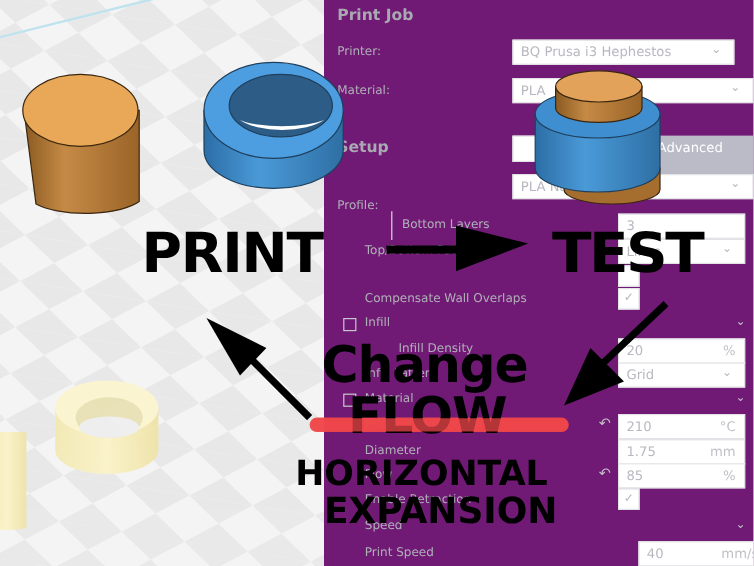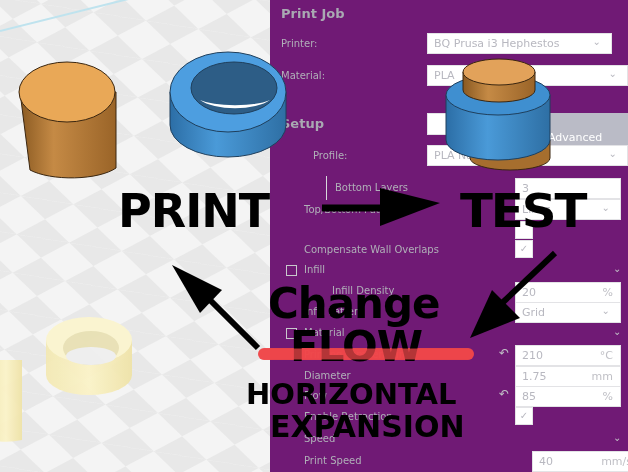--- a/index.html
+++ b/index.html
@@ -43,21 +43,21 @@
   .panel .field .unit { position: absolute; right: 7px; top: 3px; color: #c0c0c6; }
   .panel .field .chev { position: absolute; right: 10px; top: 2px; color: #b8b8c0; font-size: 10px; }
   .panel .chev-free { position: absolute; color: #c0c0c6; font-size: 10px; }
   .panel .checkbox {
     position: absolute; width: 18px; height: 18px; border: 1px solid #e3e3e6; background: #fff;
     color: #b8b8c0; font-size: 10px; text-align: center; line-height: 16px;
   }
   .panel .reset { position: absolute; color: #c0c0c6; font-size: 12px; }
   .panel .adv-btn {
     position: absolute; background: #babbc6; color: #ffffff; font-size: 11px; height: 36px;
-    padding: 18px 8px;
+    padding: 4px 8px;
   }
   .panel .sect-icon {
     position: absolute; width: 11px; height: 11px; border: 1px solid #c8c8cc;
   }
   .panel .vline { position: absolute; width: 1px; background: #d8d8dc; }
 
   
   .big {
     position: absolute; font-family: "DejaVu Sans", sans-serif; font-weight: bold; color: #000;
     letter-spacing: -1px; line-height: 1;
@@ -84,21 +84,21 @@
   <div class="label" style="left:11px;top:70px;">Material:</div>
   <div class="field" style="left:157px;top:65px;width:201px;">
     <span>PLA</span>
     <span class="chev">⌄</span>
   </div>
 
   <div class="section-title" style="left:11px;top:116px;">Setup</div>
   <div class="field" style="left:157px;top:113px;width:110px;height:22px;"></div>
   <div class="adv-btn" style="left:270px;top:113px;width:88px;">Advanced</div>
 
-  <div class="label" style="left:11px;top:150px;margin-left:32px;">Profile:</div>
+  <div class="label" style="left:11px;top:166px;">Profile:</div>
   <div class="field" style="left:157px;top:145px;width:201px;">
     <span>PLA Natural</span>
     <span class="chev">⌄</span>
   </div>
 
   <div class="vline" style="left:56px;top:176px;height:24px;"></div>
   <div class="label" style="left:65px;top:182px;">Bottom Layers</div>
   <div class="field" style="left:245px;top:178px;width:106px;">
     <span>3</span>
   </div>

